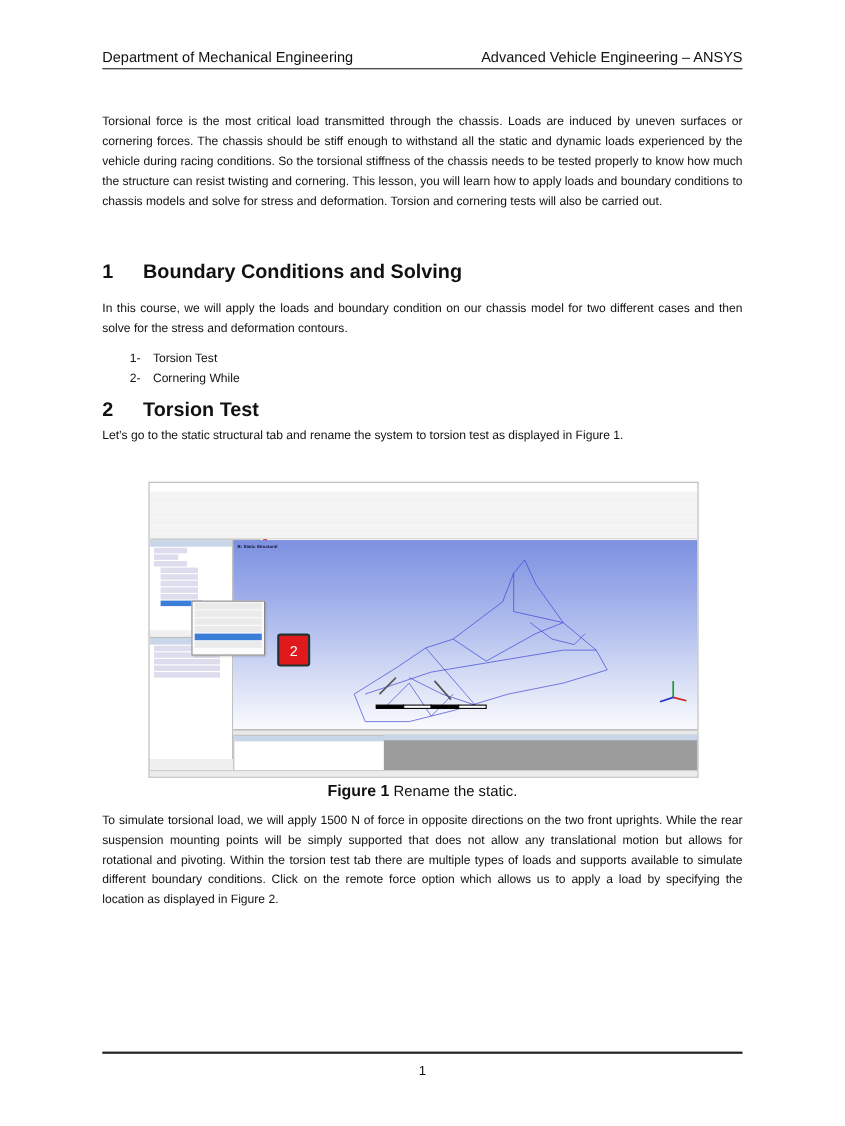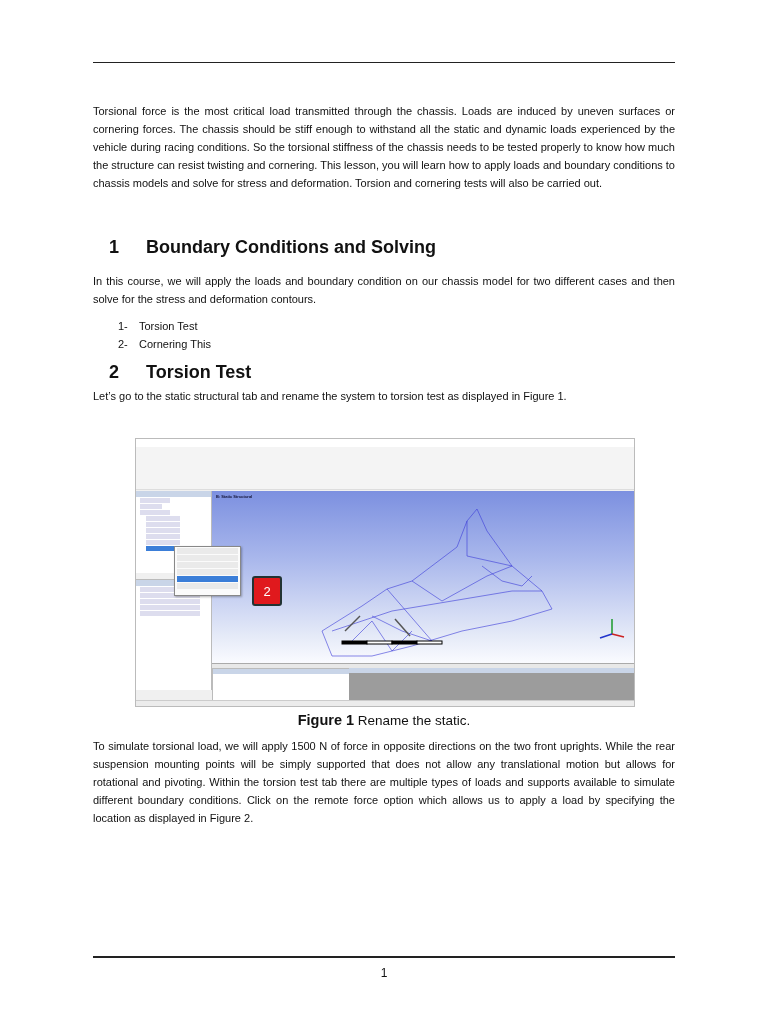--- a/index.html
+++ b/index.html
@@ -4,21 +4,21 @@
 <style>
   html, body { margin:0; padding:0; background:#ffffff; }
   body { width:768px; height:1024px; position:relative; overflow:hidden;
          font-family:"Liberation Sans", "DejaVu Sans", sans-serif; color:#111; }
   .header { position:absolute; left:93px; top:42px; width:582px; height:20px;
             border-bottom:1.5px solid #222; font-size:13.2px; }
   .header .left { position:absolute; left:0; top:2px; }
   .header .right { position:absolute; right:0; top:2px; }
   .para { position:absolute; left:93px; width:582px; font-size:11px; line-height:17.9px;
           text-align:justify; }
-  .h1 { position:absolute; left:93px; font-weight:bold; font-size:18px;margin-left:16px; }
+  .h1 { position:absolute; left:93px; font-weight:bold; font-size:18px; }
   .h1 .num { display:inline-block; width:37px; }
   .list { position:absolute; left:118px; font-size:11px; line-height:18px; }
   .list .n { display:inline-block; width:21px; }
   .figure { position:absolute; left:135px; top:438px; width:498px; height:267px;
             border:1px solid #bbb; background:#f0f0f0; overflow:hidden; }
   .caption { position:absolute; left:93px; width:582px; top:712px; text-align:center; font-size:13.5px; }
   .caption b { font-size:14.5px; }
   .footer-line { position:absolute; left:93px; top:956px; width:582px; height:2px; background:#222; }
   .page-num { position:absolute; left:0; width:768px; top:966px; text-align:center; font-size:12px; }
 
@@ -44,33 +44,35 @@
   .context-menu { position:absolute; left:38px; top:107px; width:65px; height:48px; background:#fbfbfb; border:1px solid #888; box-shadow:1px 1px 2px rgba(0,0,0,0.3); }
   .context-menu .mi { height:6px; margin:1px 2px; background:#eaeaea; }
   .context-menu .mi.sel { background:#3b7ed8; }
   .callout { position:absolute; width:26px; height:26px; border-radius:3px; background:#e0191d;
              border:2px solid #233; color:#fff; font-size:13px; display:flex; align-items:center; justify-content:center; }
 </style>
 </head>
 <body>
 
 <div class="header">
+  <span class="left">Department of Mechanical Engineering</span>
+  <span class="right">Advanced Vehicle Engineering – ANSYS</span>
 </div>
 
 <div class="para" style="top:103px;">Torsional force is the most critical load transmitted through the chassis. Loads are induced by uneven surfaces or cornering forces. The chassis should be stiff enough to withstand all the static and dynamic loads experienced by the vehicle during racing conditions. So the torsional stiffness of the chassis needs to be tested properly to know how much the structure can resist twisting and cornering. This lesson, you will learn how to apply loads and boundary conditions to chassis models and solve for stress and deformation. Torsion and cornering tests will also be carried out.</div>
 
 <div class="h1" style="top:237px;">
   <span class="num">1</span><span>Boundary Conditions and Solving</span>
 </div>
 
 <div class="para" style="top:273px;">In this course, we will apply the loads and boundary condition on our chassis model for two different cases and then solve for the stress and deformation contours.</div>
 
 <div class="list" style="top:317px;">
   <div><span class="n">1-</span><span>Torsion Test</span></div>
-  <div><span class="n">2-</span><span>Cornering This</span></div>
+  <div><span class="n">2-</span><span>Cornering While</span></div>
 </div>
 
 <div class="h1" style="top:362px;">
   <span class="num">2</span><span>Torsion Test</span>
 </div>
 
 <div class="para" style="top:388px;">Let’s go to the static structural tab and rename the system to torsion test as displayed in Figure 1.</div>
 
 <div class="figure">
   <div class="titlebar"></div>

